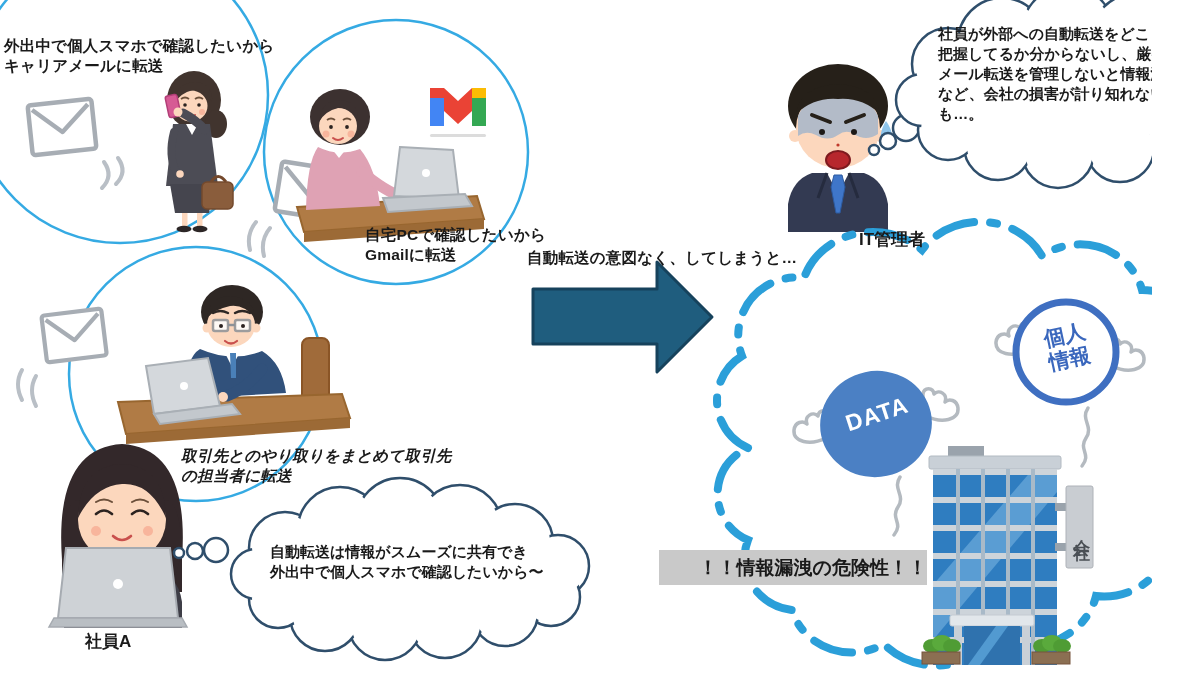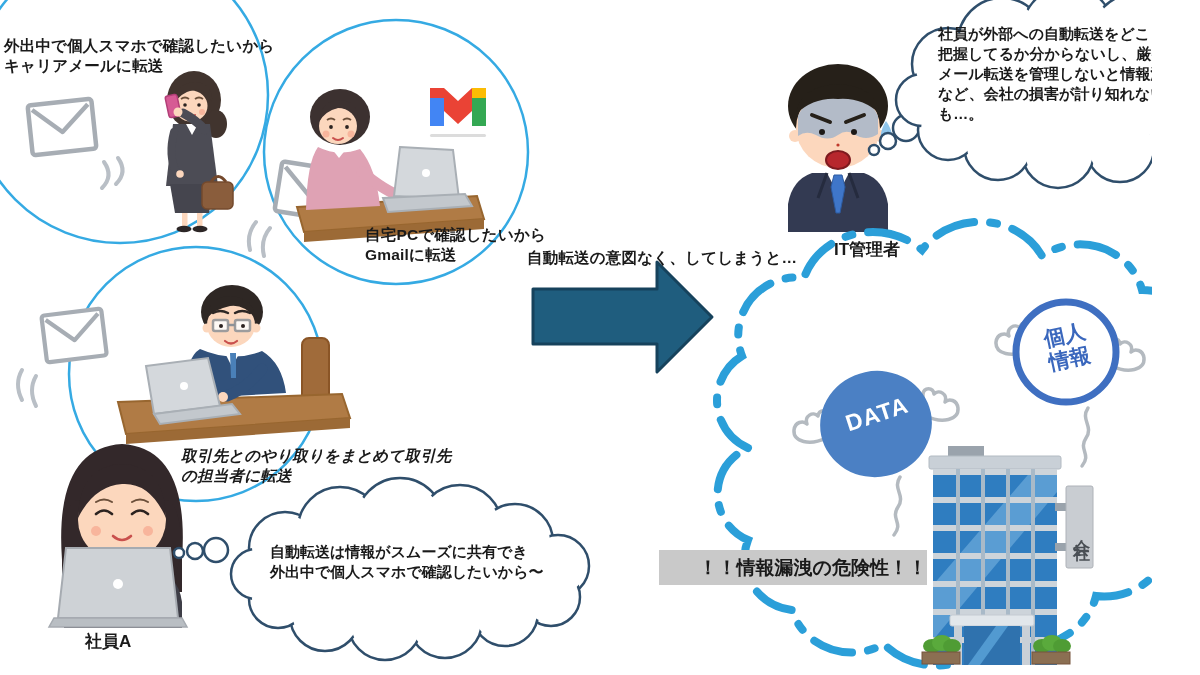--- a/index.html
+++ b/index.html
@@ -305,21 +305,21 @@
 
 <div class="cap" style="left:4px;top:36px;">外出中で個人スマホで確認したいから
 キャリアメールに転送</div>
 <div class="cap" style="left:330px;top:225px;margin-left:35px;">自宅PCで確認したいから
 Gmailに転送</div>
 <div class="cap" style="left:181px;top:446px;font-style:italic;">取引先とのやり取りをまとめて取引先
 の担当者に転送</div>
 <div class="cap" style="left:527px;top:248px;">自動転送の意図なく、してしまうと…</div>
 
 <div class="name-label" style="left:85px;top:630px;">社員A</div>
-<div class="name-label" style="left:834px;top:228px;margin-top:10px;">IT管理者</div>
+<div class="name-label" style="left:859px;top:228px;">IT管理者</div>
 
 <div class="thought-text" style="left:270px;top:542px;width:300px;">自動転送は情報がスムーズに共有でき
 外出中で個人スマホで確認したいから〜</div>
 <div class="thought-text" style="left:938px;top:24px;width:260px;">社員が外部への自動転送をどこまで
 把握してるか分からないし、厳密に
 メール転送を管理しないと情報漏洩
 など、会社の損害が計り知れないか
 も…。</div>
 
 <div class="warning-box">！！情報漏洩の危険性！！</div>

